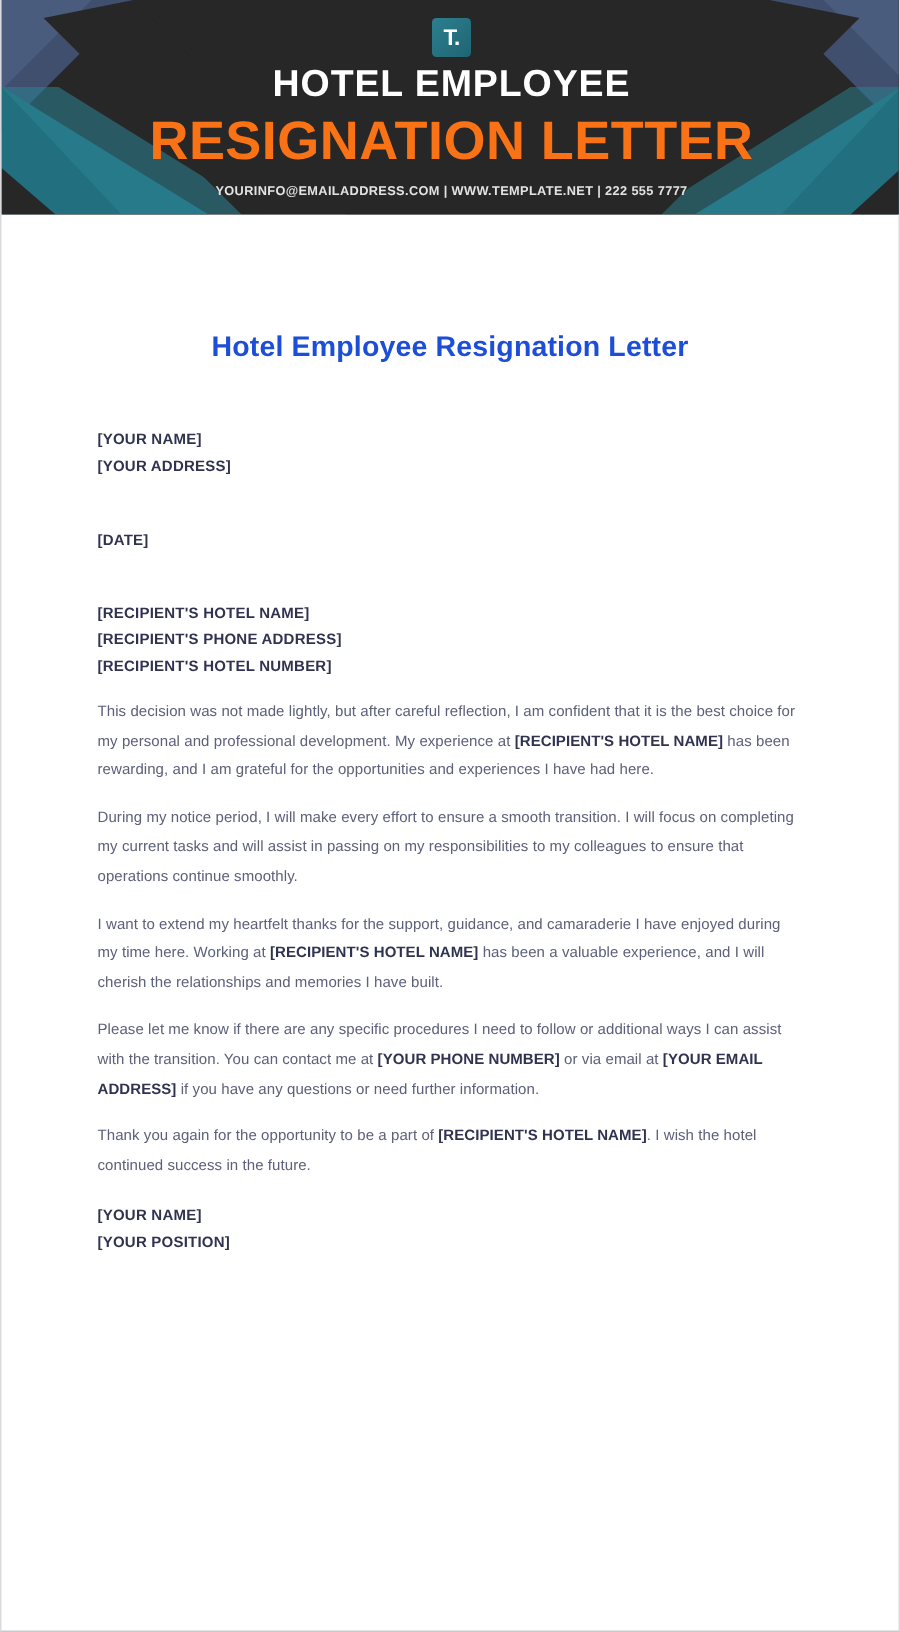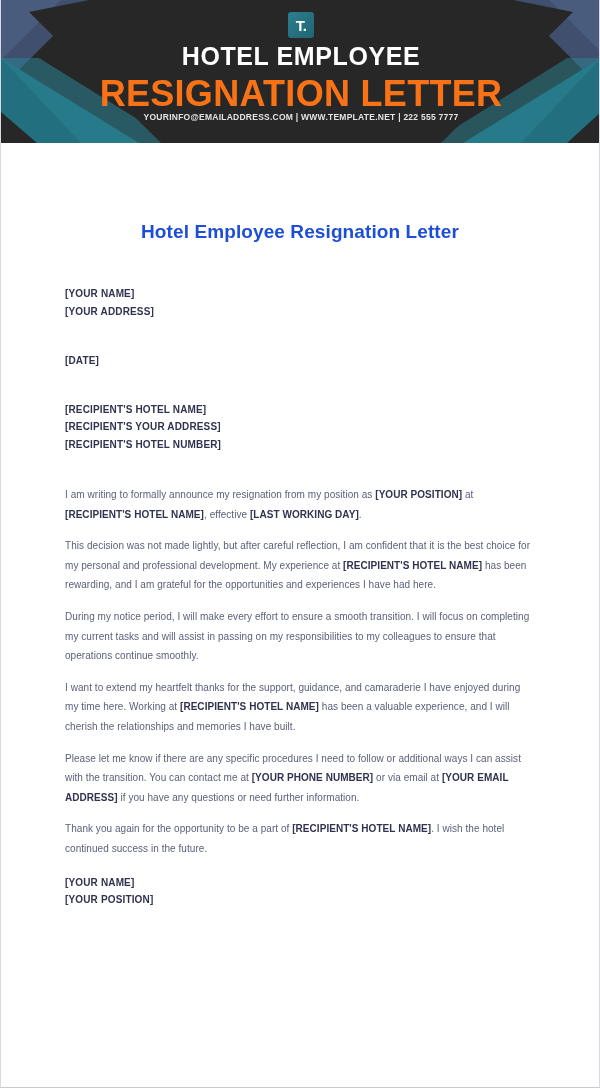--- a/index.html
+++ b/index.html
@@ -86,21 +86,21 @@
     color: #f97316;
     font-size: 36px;
     font-weight: bold;
     letter-spacing: 0.3px;
     line-height: 1;
     text-align: center;
     font-family: "Liberation Sans", sans-serif;
   }
 
   .banner-contact {
-    margin-top: 0;
+    margin-top: 10px;
     color: #e3e3e3;
     font-size: 8.5px;
     font-weight: bold;
     letter-spacing: 0.25px;
     text-align: center;
     font-family: "Liberation Sans", sans-serif;
   }
 
   
   .doc {
@@ -205,26 +205,25 @@
       <div class="addr-line">[YOUR NAME]</div>
       <div class="addr-line">[YOUR ADDRESS]</div>
     </div>
 
     <div class="block-date">
       <div class="addr-line">[DATE]</div>
     </div>
 
     <div class="block-recipient">
       <div class="addr-line">[RECIPIENT'S HOTEL NAME]</div>
-      <div class="addr-line">[RECIPIENT'S YOUR ADDRESS]</div>
+      <div class="addr-line">[RECIPIENT'S PHONE ADDRESS]</div>
       <div class="addr-line">[RECIPIENT'S HOTEL NUMBER]</div>
     </div>
 
     <div id="paragraphs">
-        <div class="para para-first"><span>I am writing to formally announce my resignation from my position as </span><b>[YOUR POSITION]</b><span> at </span><b>[RECIPIENT'S HOTEL NAME]</b><span>, effective </span><b>[LAST WORKING DAY]</b><span>.</span></div>
         <div class="para"><span>This decision was not made lightly, but after careful reflection, I am confident that it is the best choice for my personal and professional development. My experience at </span><b>[RECIPIENT'S HOTEL NAME]</b><span> has been rewarding, and I am grateful for the opportunities and experiences I have had here.</span></div>
         <div class="para"><span>During my notice period, I will make every effort to ensure a smooth transition. I will focus on completing my current tasks and will assist in passing on my responsibilities to my colleagues to ensure that operations continue smoothly.</span></div>
         <div class="para"><span>I want to extend my heartfelt thanks for the support, guidance, and camaraderie I have enjoyed during my time here. Working at </span><b>[RECIPIENT'S HOTEL NAME]</b><span> has been a valuable experience, and I will cherish the relationships and memories I have built.</span></div>
         <div class="para"><span>Please let me know if there are any specific procedures I need to follow or additional ways I can assist with the transition. You can contact me at </span><b>[YOUR PHONE NUMBER]</b><span> or via email at </span><b>[YOUR EMAIL ADDRESS]</b><span> if you have any questions or need further information.</span></div>
         <div class="para"><span>Thank you again for the opportunity to be a part of </span><b>[RECIPIENT'S HOTEL NAME]</b><span>. I wish the hotel continued success in the future.</span></div>
       </div>
 
 
     <div class="sig-block">
       <div class="addr-line">[YOUR NAME]</div>

